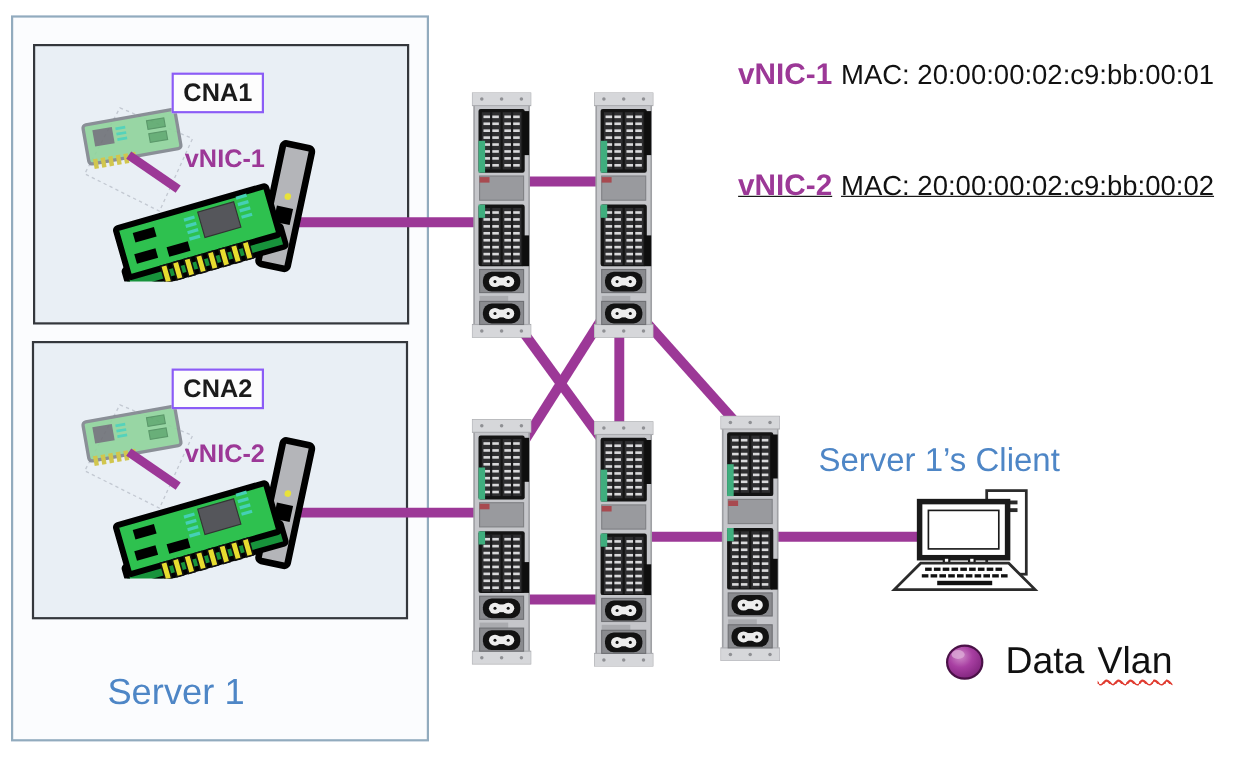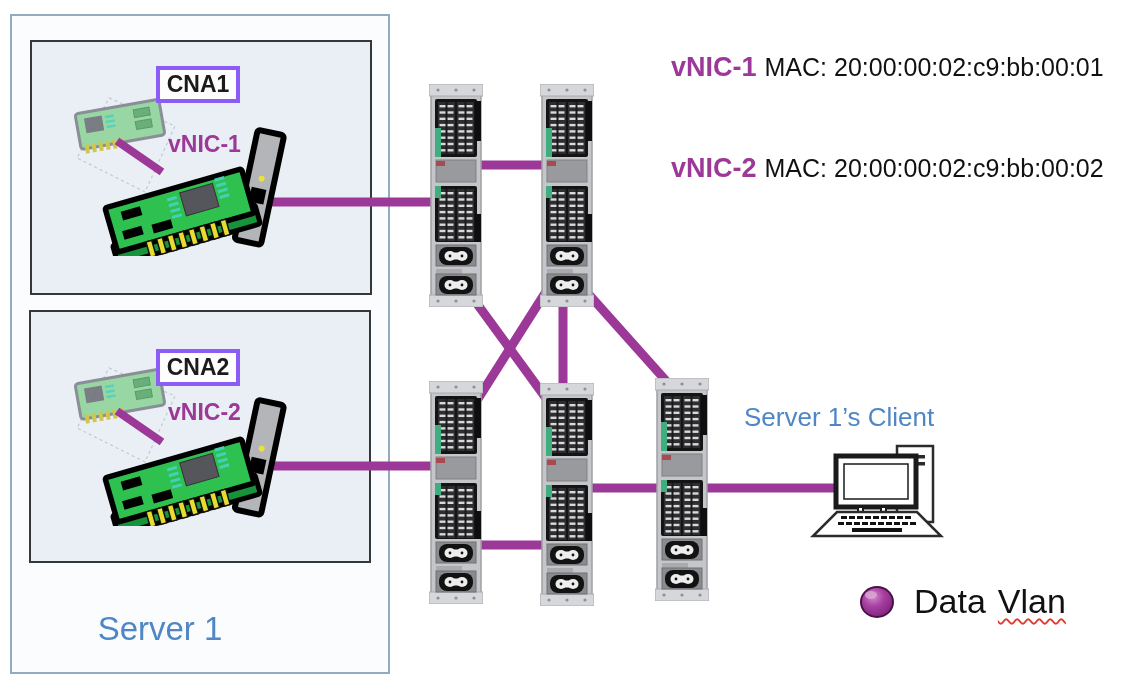--- a/index.html
+++ b/index.html
@@ -18,44 +18,44 @@
     background:#FBFCFE;border:2px solid #92ABBE;box-sizing:border-box;
   }
   .cna-box{
     position:absolute;width:342px;height:255px;
     background:#E9EFF5;border:2px solid #34373C;box-sizing:border-box;
   }
   .cna-box.one{left:30px;top:40px;}
   .cna-box.two{left:29px;top:310px;height:253px;}
   .cna-tag{
     position:absolute;width:84px;height:37px;background:#FDFDFD;
-    border:4px solid #8b5cf6;box-sizing:border-box;
+    border:2px solid #8b5cf6;box-sizing:border-box;
     display:flex;align-items:center;justify-content:center;
     font-weight:bold;font-size:23px;color:#1B1B1B;
   }
   .cna-tag.one{left:156px;top:66px;}
-  .cna-tag.two{left:156px;top:349px;}
+  .cna-tag.two{left:156px;top:335px;}
   .vnic-inline{
     position:absolute;font-weight:bold;font-size:23px;color:var(--purple);
     white-space:nowrap;
   }
   .vnic-inline.one{left:168px;top:131px;}
   .vnic-inline.two{left:168px;top:399px;}
   .server-title{
     position:absolute;left:10px;top:610px;width:300px;text-align:center;
     font-size:33px;color:var(--blue);
   }
   
   .mac-row{position:absolute;white-space:nowrap;}
   .mac-row.one{left:671px;top:52px;}
-  .mac-row.two{left:671px;top:153px;}
+  .mac-row.two{left:671px;top:153px;text-decoration:underline;}
   .mac-row .vnic{font-weight:bold;font-size:27px;color:var(--purple);}
   .mac-row .mac{font-size:25px;color:var(--ink);margin-left:8px;text-align:center;}
   .client-label{
-    position:absolute;left:744px;top:402px;font-size:26px;color:var(--blue);
+    position:absolute;left:744px;top:402px;font-size:30px;color:var(--blue);
     white-space:nowrap;
   }
   .legend-label{
     position:absolute;left:914px;top:582px;font-size:34px;color:var(--ink);
     white-space:nowrap;
     text-align:center;
   }
   .legend-label .squiggle{
     text-decoration:underline;text-decoration-style:wavy;
     text-decoration-color:#E03C31;text-decoration-thickness:1.5px;

